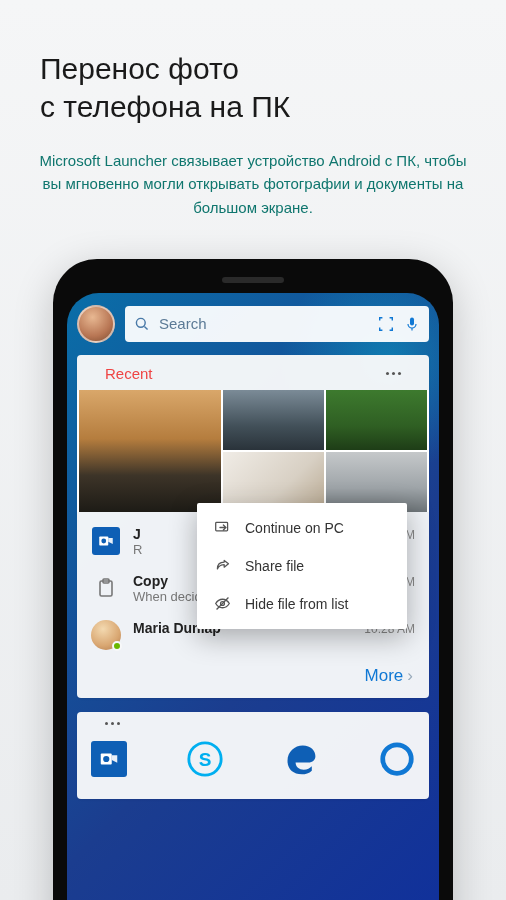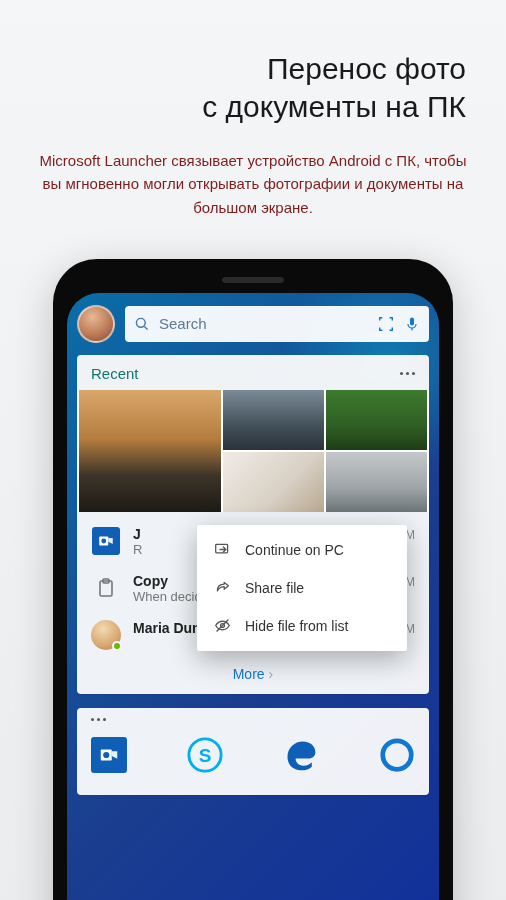--- a/index.html
+++ b/index.html
@@ -5,31 +5,31 @@
   * { box-sizing: border-box; margin: 0; padding: 0; }
   body {
     width: 506px;
     height: 900px;
     background: linear-gradient(180deg, #f5f6f7 0%, #eaecee 100%);
     font-family: -apple-system, "Segoe UI", Arial, sans-serif;
     overflow: hidden;
     position: relative;
   }
   .hero-title {
-    text-align: right;
+    text-align: left;
     font-size: 30px;
     font-weight: 400;
     color: #1a1a1a;
     padding: 50px 40px 24px;
     line-height: 1.25;
   }
   .hero-sub {
     text-align: center;
     font-size: 15px;
-    color: #7f1d1d;
+    color: #0f766e;
     padding: 0 30px 40px;
     line-height: 1.55;
   }
   .phone {
     width: 400px;
     margin: 0 auto;
     background: #0a0a0a;
     border-radius: 44px 44px 0 0;
     padding: 14px;
     position: relative;
@@ -84,22 +84,22 @@
   .card {
     background: rgba(247,248,249,.97);
     border-radius: 4px;
     margin-bottom: 14px;
     position: relative;
     z-index: 2;
     box-shadow: 0 1px 2px rgba(0,0,0,.08);
   }
   .card-head {
     display: flex; justify-content: space-between; align-items: center;
-    padding: 10px 14px 8px;
-    font-size: 15px; color: #0f766e;
+    padding: 10px 28px 8px;
+    font-size: 15px; color: #ef4444;
   }
   .dots { display:flex; gap:3px; }
   .dots span{ width:3px;height:3px;border-radius:50%;background:#555;}
   .gallery {
     display: grid;
     grid-template-columns: 1.4fr 1fr 1fr;
     grid-template-rows: 60px 60px;
     gap: 2px;
     padding: 0 2px;
     background:#fff;
@@ -134,51 +134,51 @@
   }
   .presence{
     position:absolute;right:-1px;bottom:-1px;width:10px;height:10px;
     border-radius:50%;background:#6bb700;border:2px solid #f7f8f9;
   }
   .row-body{ flex:1; min-width:0;}
   .row-title{ font-size:14px; font-weight:700; color:#222; white-space:nowrap; overflow:hidden; text-overflow:ellipsis;}
   .row-sub{ font-size:13px; color:#777; white-space:nowrap; overflow:hidden; text-overflow:ellipsis;}
   .row-time{ font-size:12px;color:#888; padding-top:2px;}
   .more-link{
-    text-align:center; padding:6px 16px 12px;
-    color:#1078d4; font-size:14px;
+    text-align:right; padding:6px 16px 12px;
+    color:#1078d4; font-size:17px;
   }
   .more-link .chev{ color:#9ab; margin-left:4px;}
   .apps { padding: 6px 12px 20px; display:flex; justify-content:space-between;}
   .app{
     width:40px;height:40px;display:flex;align-items:center;justify-content:center;
   }
   .context-menu{
     position:absolute;
-    left:120px; top:170px;
+    left:120px; top:148px;
     width:210px;
     background:#fff;
     box-shadow:0 8px 28px rgba(0,0,0,.3);
     border-radius:2px;
     z-index:10;
     padding:6px 0;
   }
   .cm-item{
     display:flex;align-items:center;gap:14px;
     padding:10px 16px;
     font-size:14px;color:#333;
   }
   .cm-ico{ width:18px;height:18px;color:#555;display:flex;align-items:center;justify-content:center;}
 </style>
 </head>
 <body>
 
 <div class="hero-title">
   <span>Перенос фото</span><br>
-  <span>с документы на ПК</span>
+  <span>с телефона на ПК</span>
 </div>
 <div class="hero-sub">Microsoft Launcher связывает устройство Android с ПК, чтобы вы мгновенно могли открывать фотографии и документы на большом экране.</div>
 
 <div class="phone">
   <div class="speaker"></div>
   <div class="screen">
 
     <div class="topbar">
       <div class="avatar"></div>
       <div class="searchbar">

